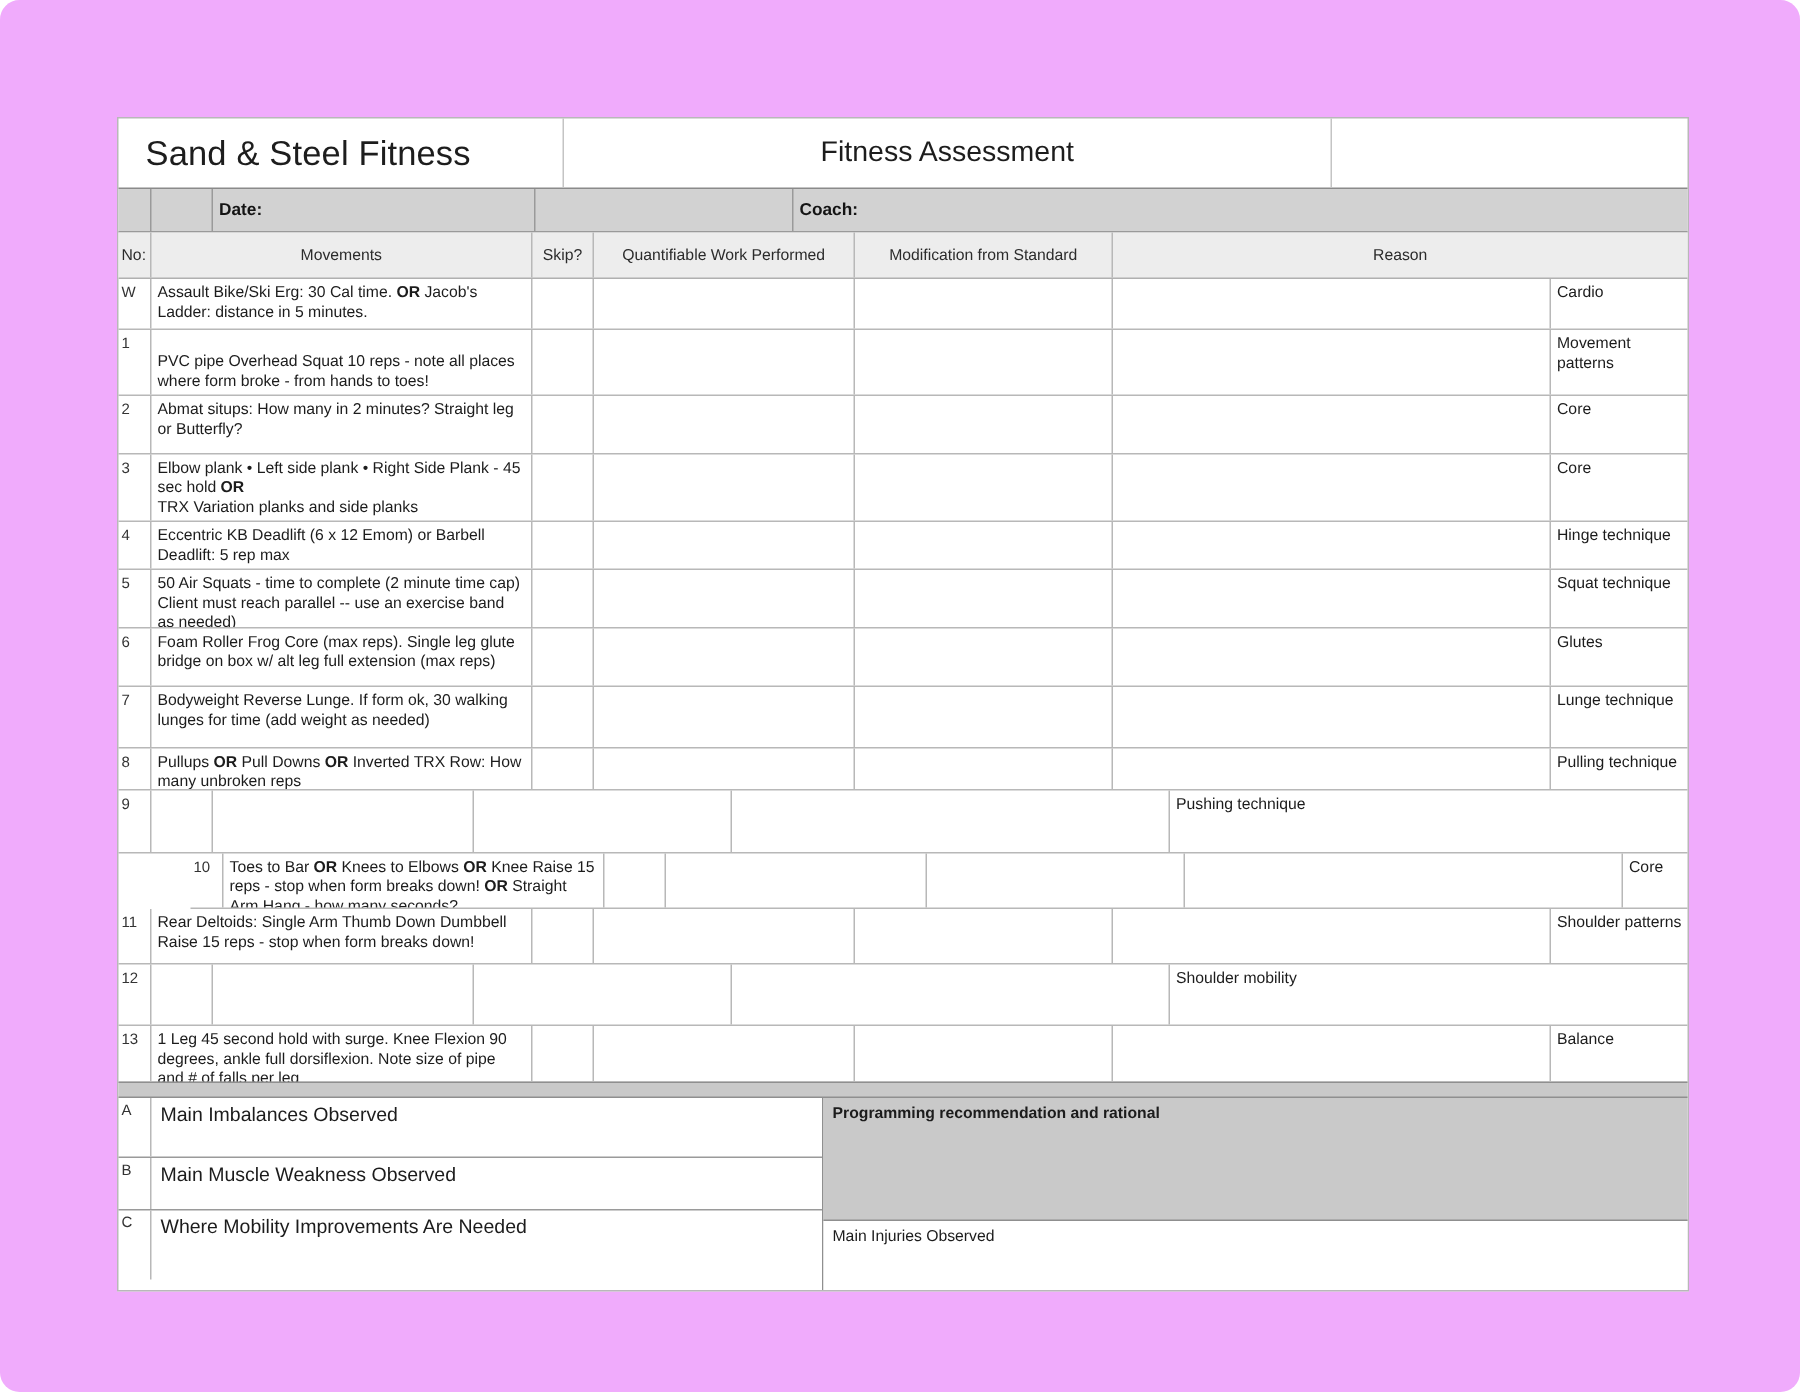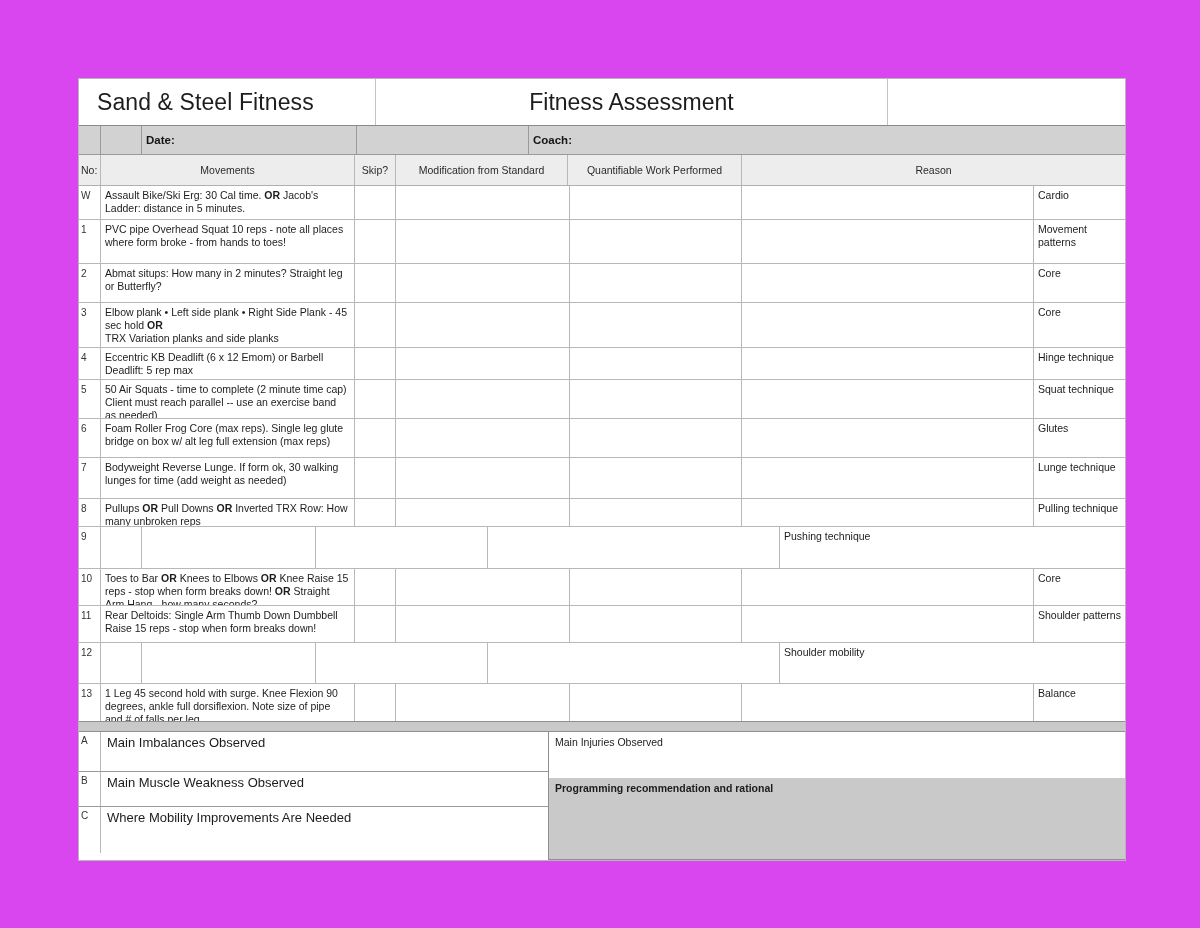--- a/index.html
+++ b/index.html
@@ -12,21 +12,22 @@
     height: 928px;
     font-family: "Liberation Sans", sans-serif;
     color: #1a1a1a;
     -webkit-font-smoothing: antialiased;
   }
 
   .page {
     position: relative;
     width: 1200px;
     height: 928px;
-    background: #d946ef;
+    background: #f0abfc;
+    border-radius: 13px;
   }
 
   .sheet {
     position: absolute;
     left: 78px;
     top: 78px;
     width: 1048px;
     border: 1px solid #b8b8b8;
     box-sizing: border-box;
     background: #fff;
@@ -50,21 +51,21 @@
     letter-spacing: .1px;
     color: #1d1d1d;
   }
   .title-main {
     width: 512px;
     box-sizing: border-box;
     border-right: 1px solid #c4c4c4;
     display: flex;
     align-items: center;
     justify-content: center;
-    font-size: 23px;
+    font-size: 19px;
     font-weight: 400;
     color: #1d1d1d;
   }
   .title-blank {
     flex: 1;
     box-sizing: border-box;
   }
 
   
   .meta-row {
@@ -135,21 +136,21 @@
   }
   .cell:last-child { border-right: none; }
   .cell.no    { width: 22px; padding-left: 2px; padding-right: 1px; font-size: 10px; color: #333; }
   .cell.mov   { width: 254px; }
   .cell.skip  { width: 41px; }
   .cell.qwp   { width: 174px; }
   .cell.mod   { width: 172px; }
   .cell.obs   { width: 292px; }
   .cell.rea   { flex: 1; }
   .mov-inner { display: block; }
-  .mov.bottom { display: flex; }
+  .mov.bottom { display: flex; align-items: flex-end; }
   .cell b { font-weight: bold; }
 
   
   .band {
     height: 9px;
     background: #c9c9c9;
     border-top: 1px solid #8f8f8f;
     border-bottom: 1px solid #8f8f8f;
   }
 
@@ -225,22 +226,22 @@
       <div class="meta-pad" style="width:41px"></div>
       <div class="meta-cell mc-date">Date:</div>
       <div class="meta-pad" style="width:172px"></div>
       <div class="meta-cell mc-coach">Coach:</div>
     </div>
 
     <div class="colhdr-row">
       <div class="colhdr c-no">No:</div>
       <div class="colhdr c-mov">Movements</div>
       <div class="colhdr c-skip">Skip?</div>
+      <div class="colhdr c-qwp">Quantifiable Work Performed</div>
       <div class="colhdr c-mod">Modification from Standard</div>
-      <div class="colhdr c-qwp">Quantifiable Work Performed</div>
       <div class="colhdr c-rea">Reason</div>
     </div>
 
     <div id="movement-rows">
         <div class="mrow" style="height: 33px;">
           <div class="cell no">W</div>
           <div class="cell mov">
             <span class="mov-inner">Assault Bike/Ski Erg: 30 Cal time. <b>OR</b> Jacob's Ladder: distance in 5 minutes.</span>
           </div>
           <div class="cell skip"></div>
@@ -338,21 +339,21 @@
           <div class="cell rea">Pulling technique</div>
         </div>
         <div class="mrow" style="height: 41px;">
           <div class="cell no">9</div>
           <div class="cell skip"></div>
           <div class="cell qwp"></div>
           <div class="cell mod"></div>
           <div class="cell obs"></div>
           <div class="cell rea">Pushing technique</div>
         </div>
-        <div class="mrow" style="height: 36px;">
+        <div class="mrow" style="height: 36px; margin-left: 48px;">
           <div class="cell no">10</div>
           <div class="cell mov">
             <span class="mov-inner">Toes to Bar <b>OR</b> Knees to Elbows <b>OR</b> Knee Raise 15 reps - stop when form breaks down! <b>OR</b> Straight Arm Hang - how many seconds?</span>
           </div>
           <div class="cell skip"></div>
           <div class="cell qwp"></div>
           <div class="cell mod"></div>
           <div class="cell obs"></div>
           <div class="cell rea">Core</div>
         </div>
@@ -399,19 +400,19 @@
           <div class="nrow h-b">
             <div class="n-letter">B</div>
             <div class="n-text">Main Muscle Weakness Observed</div>
           </div>
           <div class="nrow h-c">
             <div class="n-letter">C</div>
             <div class="n-text">Where Mobility Improvements Are Needed</div>
           </div>
         </div>
       <div class="notes-right">
+        <div class="nr-cell nr-prog">Programming recommendation and rational</div>
         <div class="nr-cell nr-inj">Main Injuries Observed</div>
-        <div class="nr-cell nr-prog">Programming recommendation and rational</div>
       </div>
     </div>
 
   </div>
 </div>
 
 </body></html>

